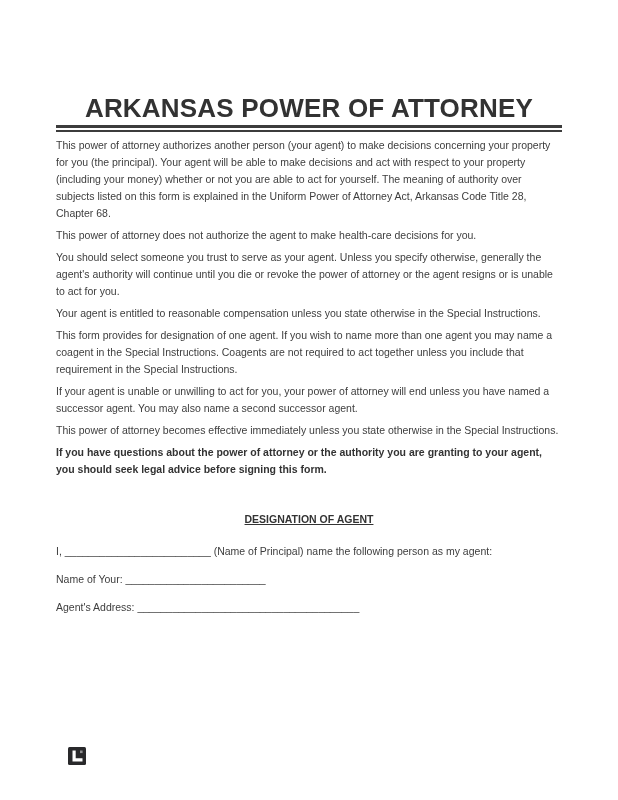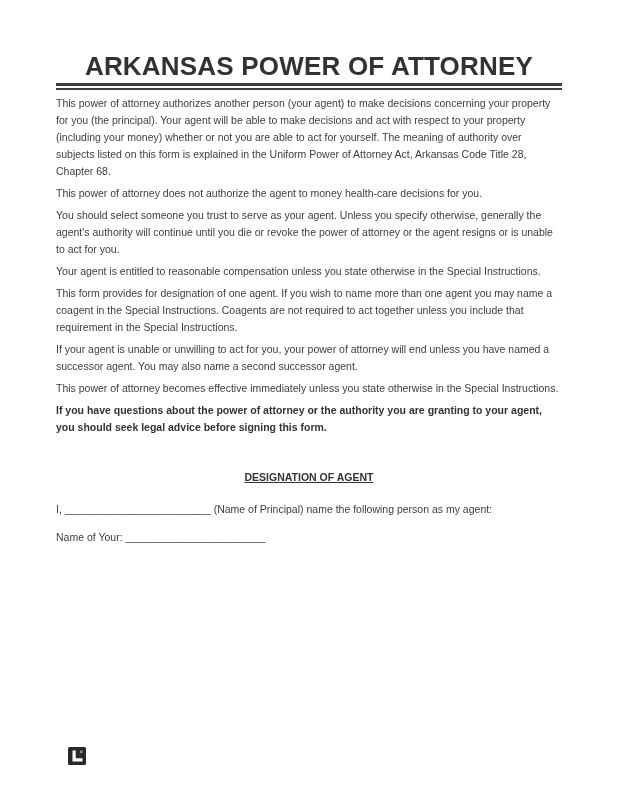--- a/index.html
+++ b/index.html
@@ -5,21 +5,21 @@
   html, body { margin: 0; padding: 0; background: #ffffff; }
   .page {
     position: relative;
     width: 618px;
     height: 800px;
     background: #ffffff;
     overflow: hidden;
     font-family: "Liberation Sans", sans-serif;
     color: #3d3d3d;
   }
-  .content { margin: 0 56px; padding-top: 50px; }
+  .content { margin: 0 56px; padding-top: 92px; }
 
   .doc-title {
     margin: 0;
     font-size: 26px;
     line-height: 32px;
     font-weight: 700;
     text-align: center;
     letter-spacing: 0.2px;
     color: #323232;
     white-space: nowrap;
@@ -70,36 +70,37 @@
 
 <div class="page">
   <div class="content">
 
     <h1 class="doc-title">ARKANSAS POWER OF ATTORNEY</h1>
     <div class="title-rule"></div>
 
 
     <div class="info">
       <p>This power of attorney authorizes another person (your agent) to make decisions concerning your property for you (the principal). Your agent will be able to make decisions and act with respect to your property (including your money) whether or not you are able to act for yourself. The meaning of authority over subjects listed on this form is explained in the Uniform Power of Attorney Act, Arkansas Code Title 28, Chapter 68.</p>
-      <p>This power of attorney does not authorize the agent to money health-care decisions for you.</p>
+      <p>This power of attorney does not authorize the agent to make health-care decisions for you.</p>
       <p>You should select someone you trust to serve as your agent. Unless you specify otherwise, generally the agent's authority will continue until you die or revoke the power of attorney or the agent resigns or is unable to act for you.</p>
       <p>Your agent is entitled to reasonable compensation unless you state otherwise in the Special Instructions.</p>
       <p>This form provides for designation of one agent. If you wish to name more than one agent you may name a coagent in the Special Instructions. Coagents are not required to act together unless you include that requirement in the Special Instructions.</p>
       <p>If your agent is unable or unwilling to act for you, your power of attorney will end unless you have named a successor agent. You may also name a second successor agent.</p>
       <p>This power of attorney becomes effective immediately unless you state otherwise in the Special Instructions.</p>
       <p class="bold">If you have questions about the power of attorney or the authority you are granting to your agent, you should seek legal advice before signing this form.</p>
     </div>
 
     <div class="section-heading designation-heading">DESIGNATION OF AGENT</div>
 
     <div class="designation">
       <p class="line"><span>I, </span><span class="blank">_________________________</span><span> (Name of Principal) name the following person as my agent:</span></p>
 
       <p class="line"><span>Name of Your: </span><span class="blank">________________________</span></p>
 
+      <p class="line"><span>Agent's Address: </span><span class="blank">______________________________________</span></p>
 
     </div>
   </div>
 
   <div class="logo">
     <svg width="18" height="18" viewBox="0 0 18 18" xmlns="http://www.w3.org/2000/svg" aria-hidden="true">
       <rect x="0" y="0" width="18" height="18" rx="1.5" fill="#29292b"></rect>
       <path d="M4.5 3.5 h3.2 v7.8 h6.8 v3.2 H4.5 Z" fill="#ffffff"></path>
       <rect x="12" y="3.5" width="2.6" height="2.6" fill="#8f8f91"></rect>
     </svg>

